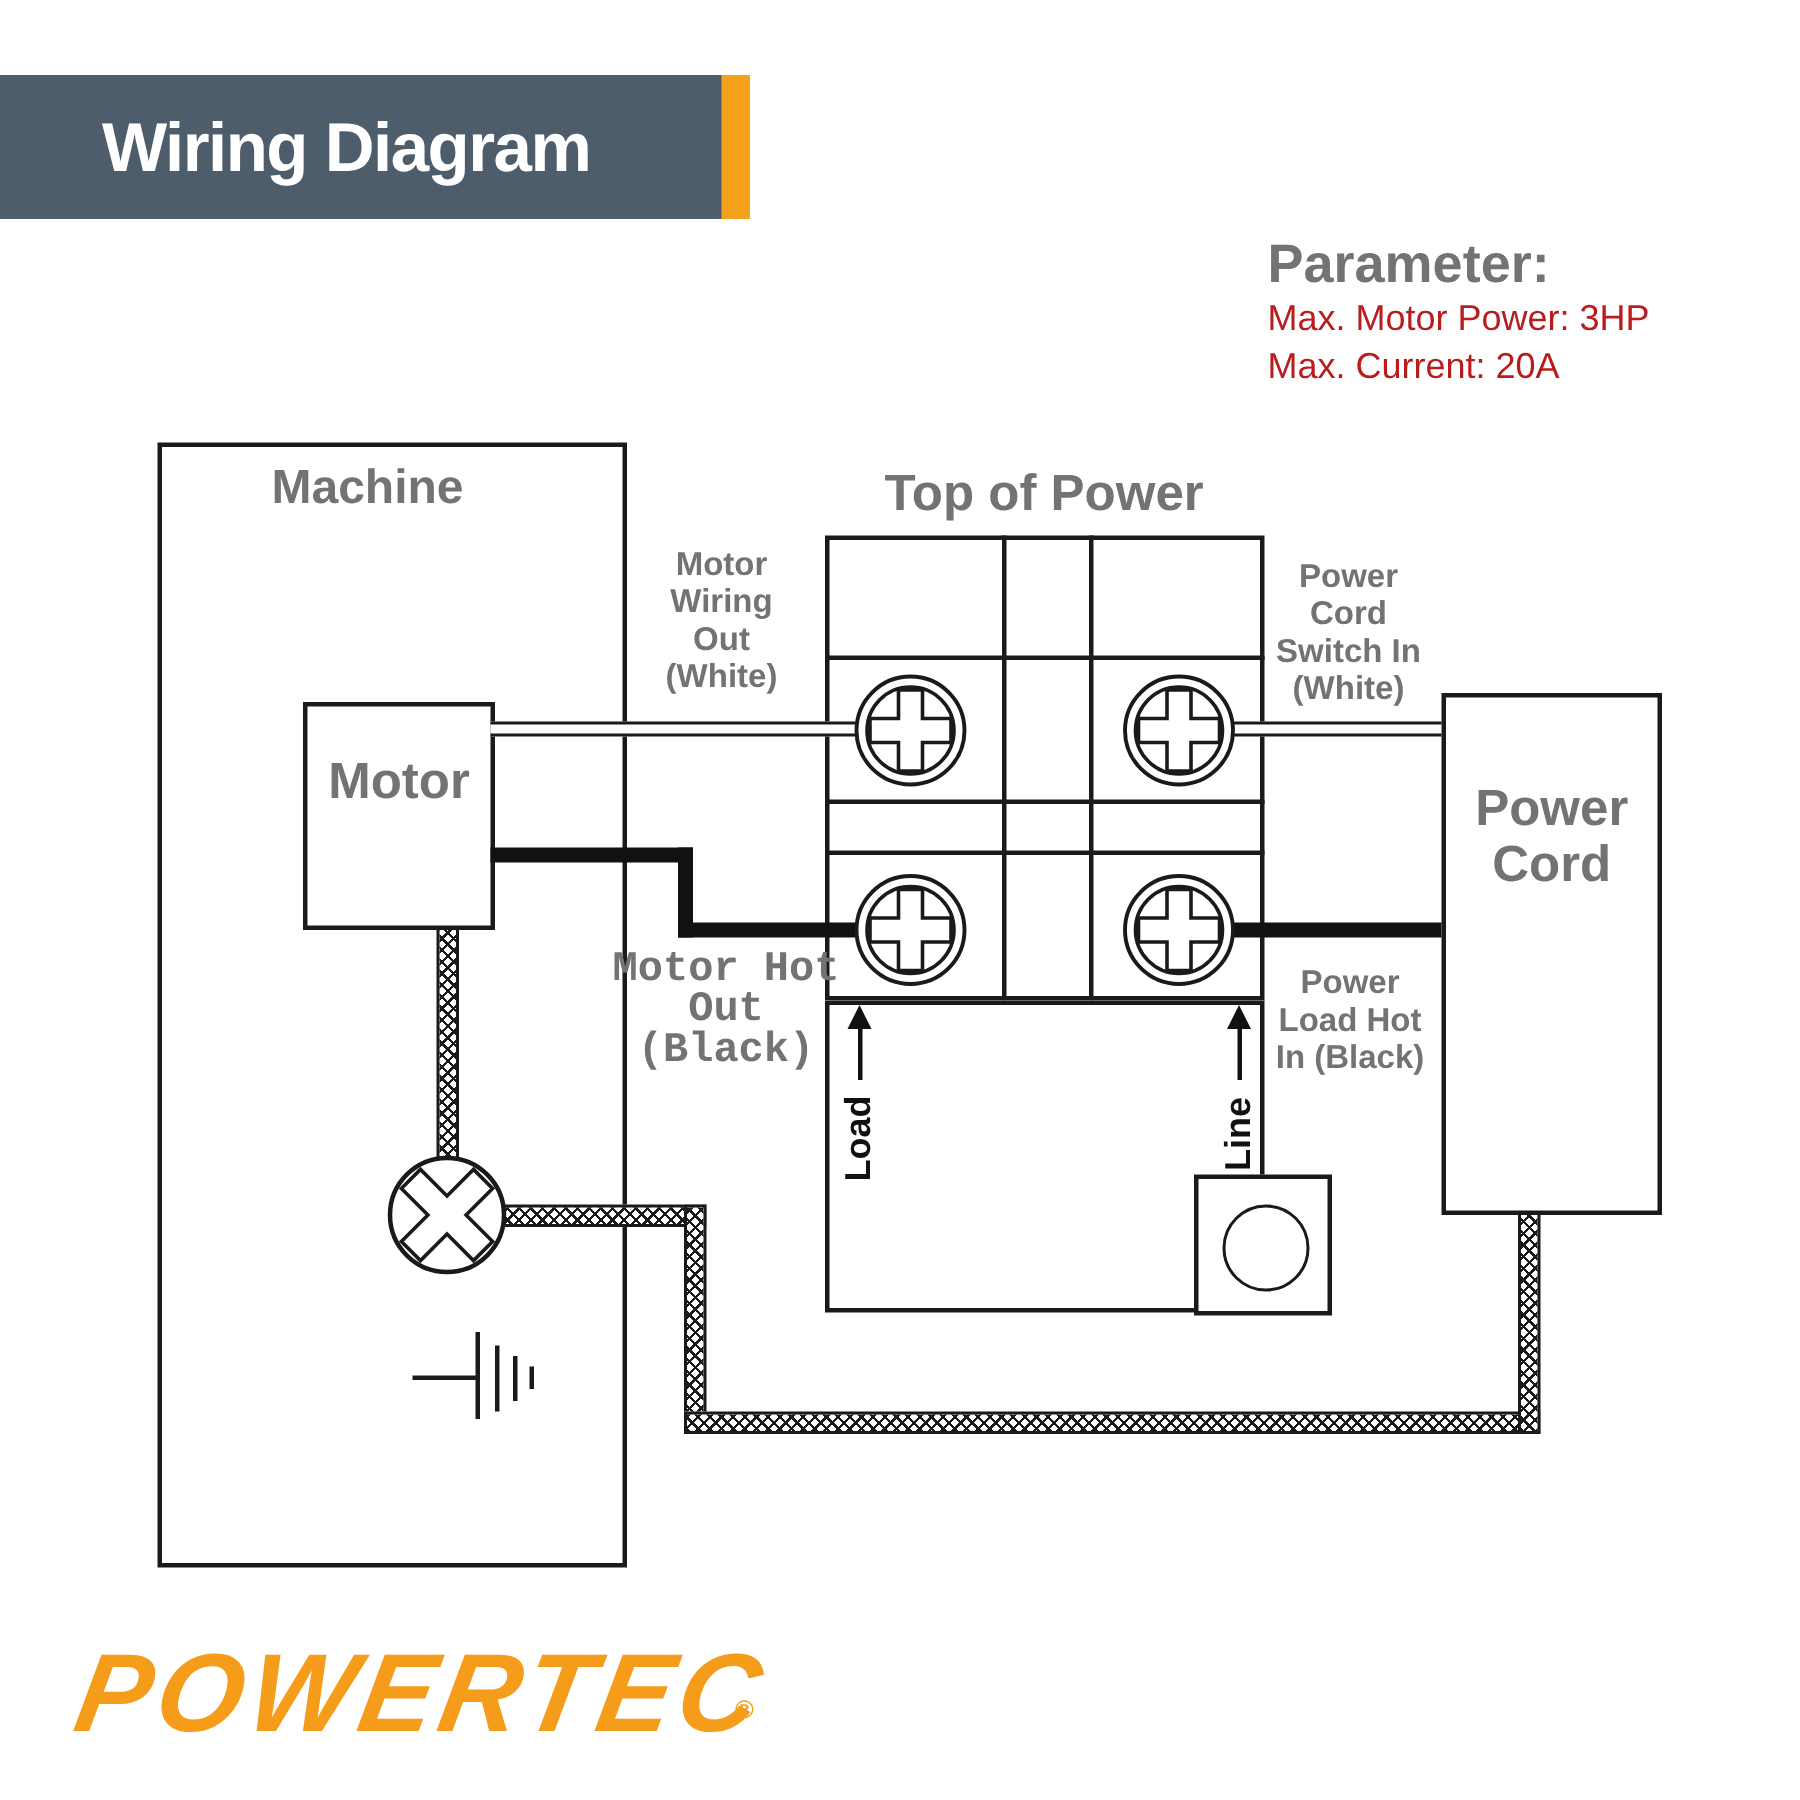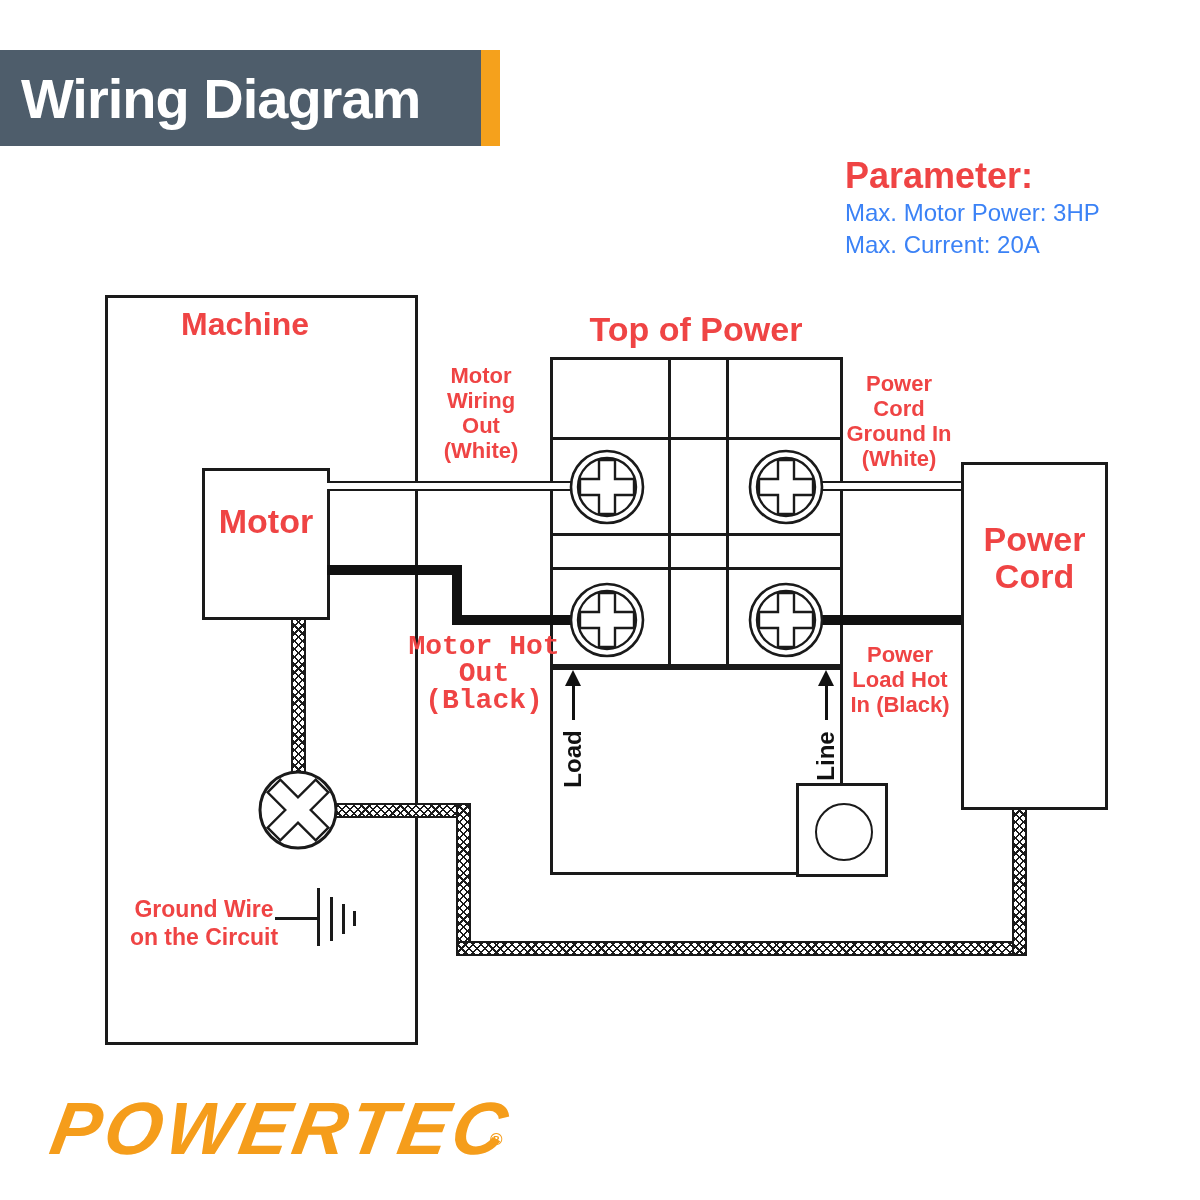--- a/index.html
+++ b/index.html
@@ -4,38 +4,38 @@
 <style>
   html,body{margin:0;padding:0;background:#fff;}
   #canvas{
     position:relative;width:1200px;height:1200px;background:#ffffff;
     font-family:"Liberation Sans", sans-serif;overflow:hidden;
     outline:1px solid #dcdcdc;
   }
   .abs{position:absolute;}
   .box{position:absolute;border:3px solid #1a1a1a;background:#fff;box-sizing:border-box;}
   .ln{position:absolute;background:#1a1a1a;}
-  .lbl{position:absolute;font-weight:bold;color:#ef4444;text-align:center;line-height:1.1;}
+  .lbl{position:absolute;font-weight:bold;color:#737373;text-align:center;line-height:1.1;}
   .wire-hollow{position:absolute;background:#fff;border-top:2.5px solid #1a1a1a;border-bottom:2.5px solid #1a1a1a;box-sizing:border-box;}
   .wire-thick{position:absolute;background:#111;}
   .hatch{
     position:absolute;box-sizing:border-box;border:2px solid #1a1a1a;background-color:#fff;
     background-image:
       repeating-linear-gradient(45deg,#1a1a1a 0 1.6px,transparent 1.6px 5.5px),
       repeating-linear-gradient(-45deg,#1a1a1a 0 1.6px,transparent 1.6px 5.5px);
   }
   .arrow-line{position:absolute;width:3px;background:#111;}
   .arrow-head{position:absolute;width:0;height:0;border-left:8px solid transparent;border-right:8px solid transparent;border-bottom:16px solid #111;}
   .vtext{position:absolute;font-weight:bold;font-size:24px;color:#111;text-align:center;transform:rotate(-90deg);}
   #header-bar{position:absolute;left:0;top:50px;width:482px;height:96px;display:flex;align-items:center;}
-  #header-title{color:#fff;font-weight:bold;font-size:56px;letter-spacing:-1px;padding-left:21px;white-space:nowrap;}
+  #header-title{color:#fff;font-weight:bold;font-size:46px;letter-spacing:-1px;padding-left:40px;white-space:nowrap;margin-left:28px;}
   #header-accent{position:absolute;left:481px;top:50px;width:19px;height:96px;}
   #brand{position:absolute;left:52px;top:1086px;font-size:74px;font-weight:900;font-style:italic;letter-spacing:4px;transform:skewX(-10deg);white-space:nowrap;}
   #brand-reg{position:absolute;left:490px;top:1130px;font-size:17px;font-weight:bold;}
-  .param-line{position:absolute;font-size:24px;color:#3b82f6;white-space:nowrap;}
+  .param-line{position:absolute;font-size:24px;color:#b91c1c;white-space:nowrap;}
 </style>
 </head>
 <body>
 
 <div id="canvas">
 
   <div id="header-bar" style="background: rgb(78, 93, 107);">
     <span id="header-title">Wiring Diagram</span>
   </div>
   <div id="header-accent" style="background: rgb(245, 161, 28);"></div>
@@ -124,39 +124,35 @@
   <div class="lbl" style="left:405px;top:363px;width:152px;font-size:22px;line-height:25px;">
     <div>Motor</div>
     <div>Wiring</div>
     <div>Out</div>
     <div>(White)</div>
   </div>
 
   <div class="lbl" style="left:843px;top:371px;width:112px;font-size:22px;line-height:25px;">
     <div>Power</div>
     <div>Cord</div>
-    <div>Ground In</div>
+    <div>Switch In</div>
     <div>(White)</div>
   </div>
 
   <div class="lbl" style="left:405px;top:633px;width:158px;font-size:28px;line-height:27px;font-family:Liberation Mono, monospace;">
     <div>Motor Hot</div>
     <div>Out (Black)</div>
   </div>
 
   <div class="lbl" style="left:843px;top:642px;width:114px;font-size:22px;line-height:25px;">
     <div>Power</div>
     <div>Load Hot</div>
     <div>In (Black)</div>
   </div>
 
-  <div class="lbl" style="left:119px;top:895px;width:170px;font-size:23px;line-height:28px;">
-    <div>Ground Wire</div>
-    <div>on the Circuit</div>
-  </div>
   <div class="ln" style="left:275px;top:917px;width:43px;height:2.5px;"></div>
   <div class="ln" style="left:317px;top:888px;width:3px;height:58px;"></div>
   <div class="ln" style="left:330px;top:897px;width:3px;height:44px;"></div>
   <div class="ln" style="left:342px;top:904px;width:3px;height:30px;"></div>
   <div class="ln" style="left:353px;top:911px;width:3px;height:15px;"></div>
 
   <div id="brand" style="color: rgb(245, 157, 27);">POWERTEC</div>
   <div id="brand-reg" style="color: rgb(245, 157, 27);">®</div>
 
 </div>

